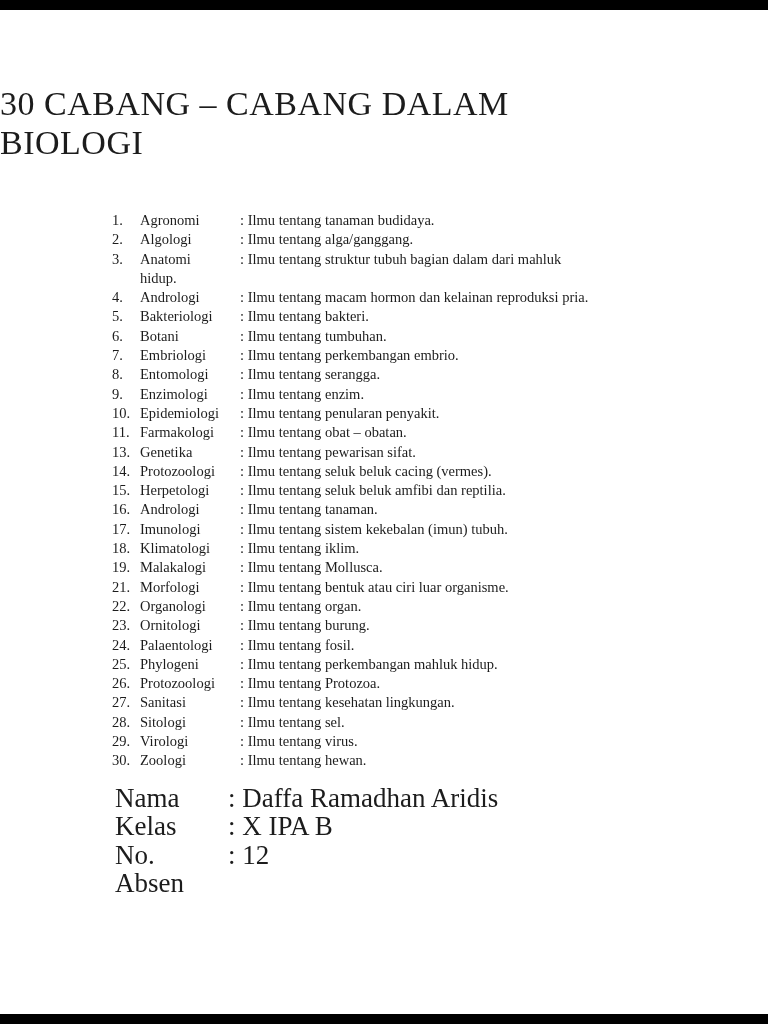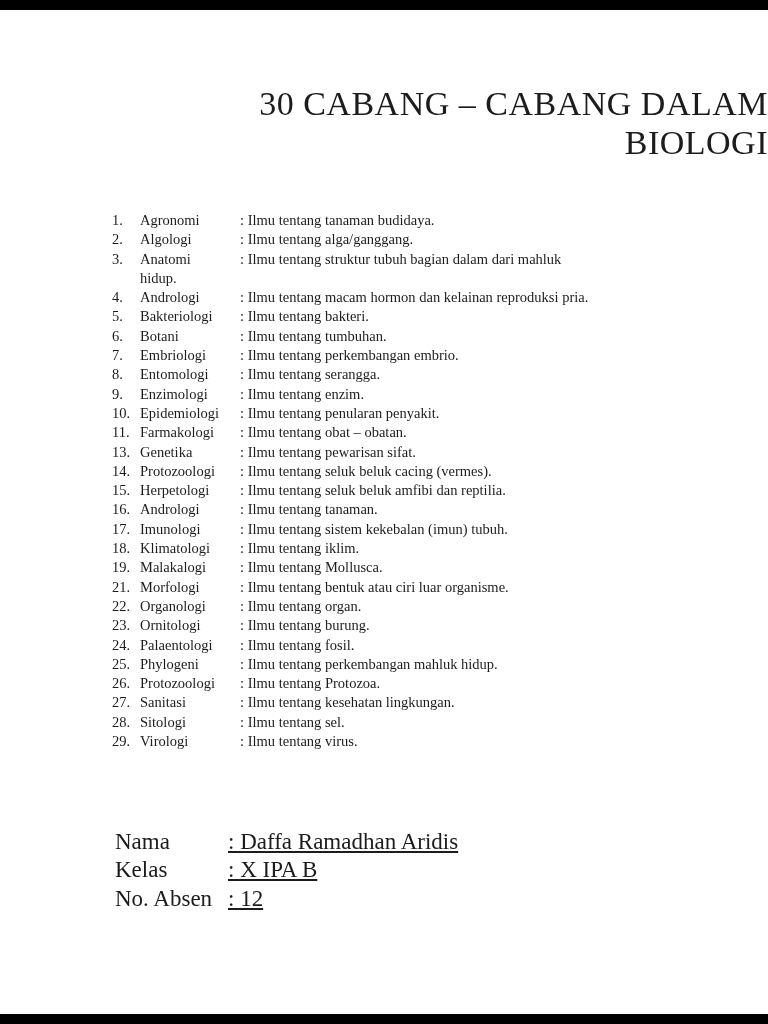--- a/index.html
+++ b/index.html
@@ -25,21 +25,21 @@
   }
   .letterbox.top { top: 0; }
   .letterbox.bottom { bottom: 0; }
 
   .title {
     position: absolute;
     top: 84px;
     left: 0;
     width: 100%;
     margin: 0;
-    text-align: right;
+    text-align: left;
     font-size: 34px;
     line-height: 39px;
     font-weight: 400;
     letter-spacing: 0.5px;
   }
   .title .tline { display: block; }
 
   .bio-list {
     position: absolute;
     top: 211px;
@@ -64,25 +64,24 @@
     display: inline-block;
     width: 100px;
     vertical-align: top;
   }
   .bio-list .desc {
     white-space: pre-wrap;
   }
 
   .student-info {
     position: absolute;
-    top: 828px;
+    top: 784px;
     left: 115px;
-    font-size: 23px;
+    font-size: 27px;
     line-height: 28.3px;
-    text-decoration: underline;
   }
   .student-info .flabel {
     display: inline-block;
     width: 113px;
     vertical-align: top;
   }
 </style>
 </head>
 <body>
 
@@ -201,20 +200,23 @@
       </li>
 
       <li class="item">
         <span class="num">28.</span><span class="name">Sitologi</span><span class="desc">: Ilmu tentang sel.</span>
       </li>
 
       <li class="item">
         <span class="num">29.</span><span class="name">Virologi</span><span class="desc">: Ilmu tentang virus.</span>
       </li>
 
+      <li class="item">
+        <span class="num">30.</span><span class="name">Zoologi</span><span class="desc">: Ilmu tentang hewan.</span>
+      </li>
     </ol>
 
   <div class="student-info">
 
       <div class="frow">
         <span class="flabel">Nama</span><span class="fvalue">: Daffa Ramadhan Aridis</span>
       </div>
 
       <div class="frow">
         <span class="flabel">Kelas</span><span class="fvalue">: X IPA B</span>

